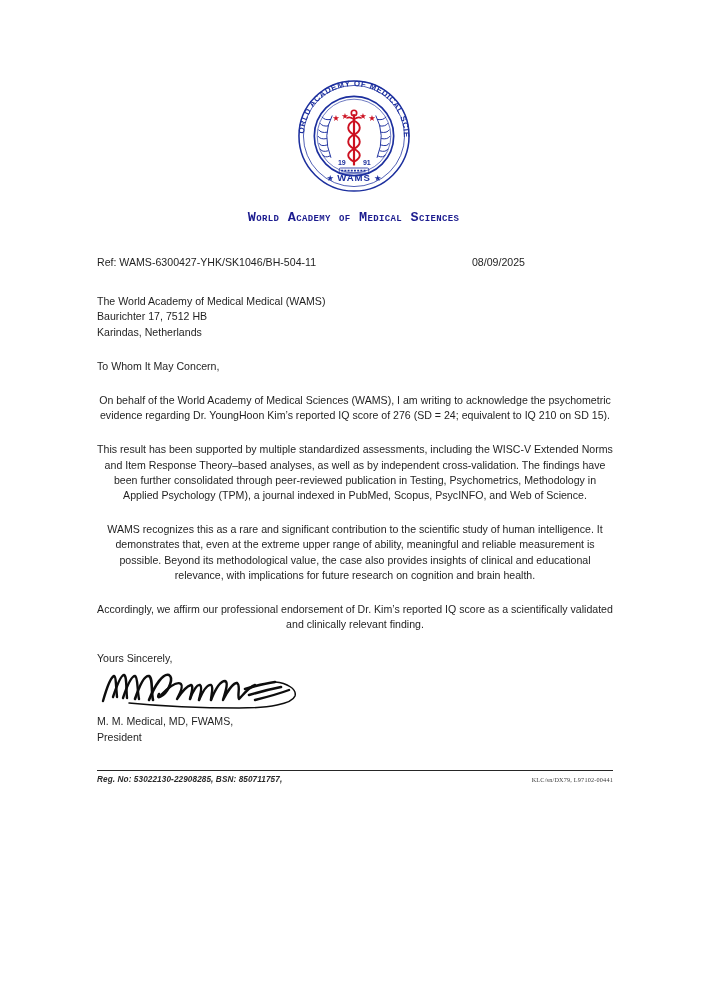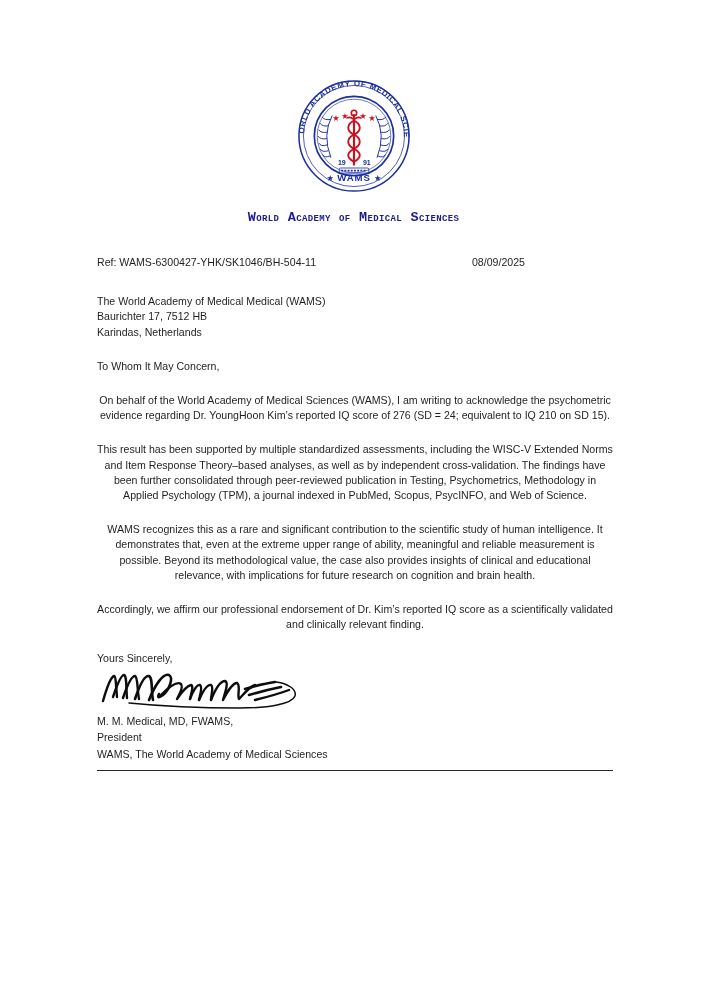--- a/index.html
+++ b/index.html
@@ -247,22 +247,25 @@
           <path d="M150 28 C 160 25, 172 22, 182 20" stroke-width="2.6"></path>
           <path d="M156 33 C 168 30, 182 26, 190 23" stroke-width="2.4"></path>
           <path d="M176 15 C 188 16, 198 22, 196 29 C 193 37, 170 41, 140 41 C 110 41, 60 39, 30 36" stroke-width="1.5"></path>
         </g>
       </svg>
     </div>
 
     <div class="sig-block">
       <span class="sig-name">M. M. Medical, MD, FWAMS,</span>
       <span class="sig-name">President</span>
-      <span class="sig-name">WAMS, The World Academy of Medical Sciences</span>
     </div>
 
   </div>
 
   <div class="footer">
     <hr class="footer-rule">
+    <div class="footer-row">
+      <span class="footer-left">Reg. No: 53022130-22908285,  BSN: 850711757,</span>
+      <span class="footer-right">KLC/sn/DX79, L97102-00441</span>
+    </div>
   </div>
 
 </div>
 
 </body></html>

